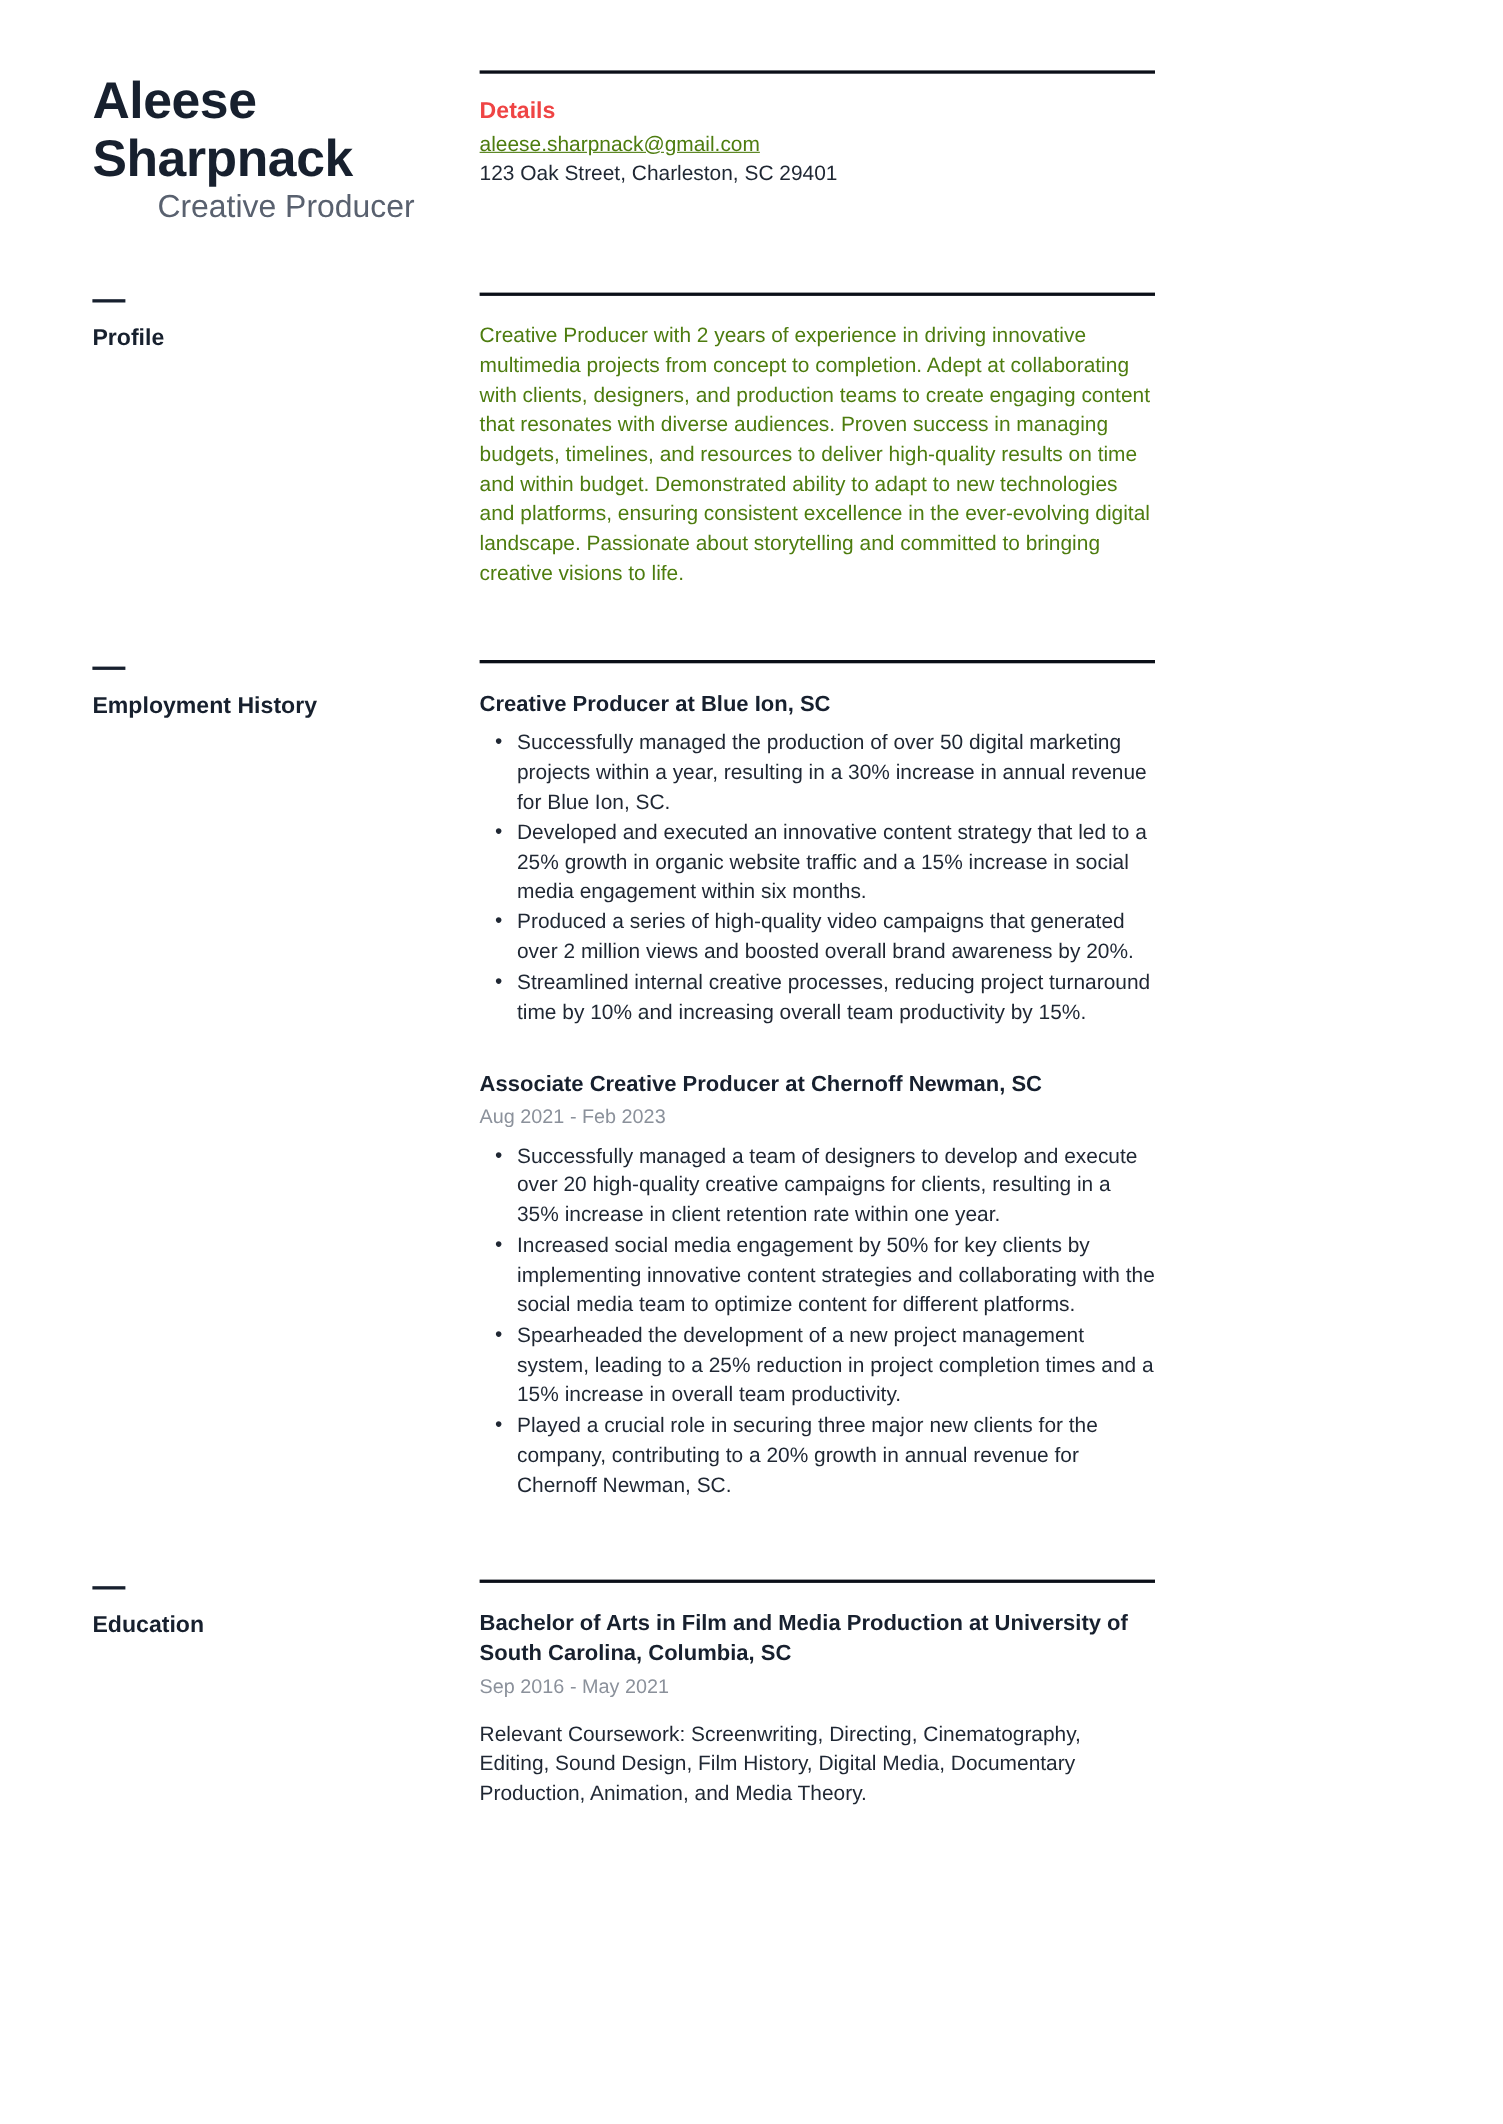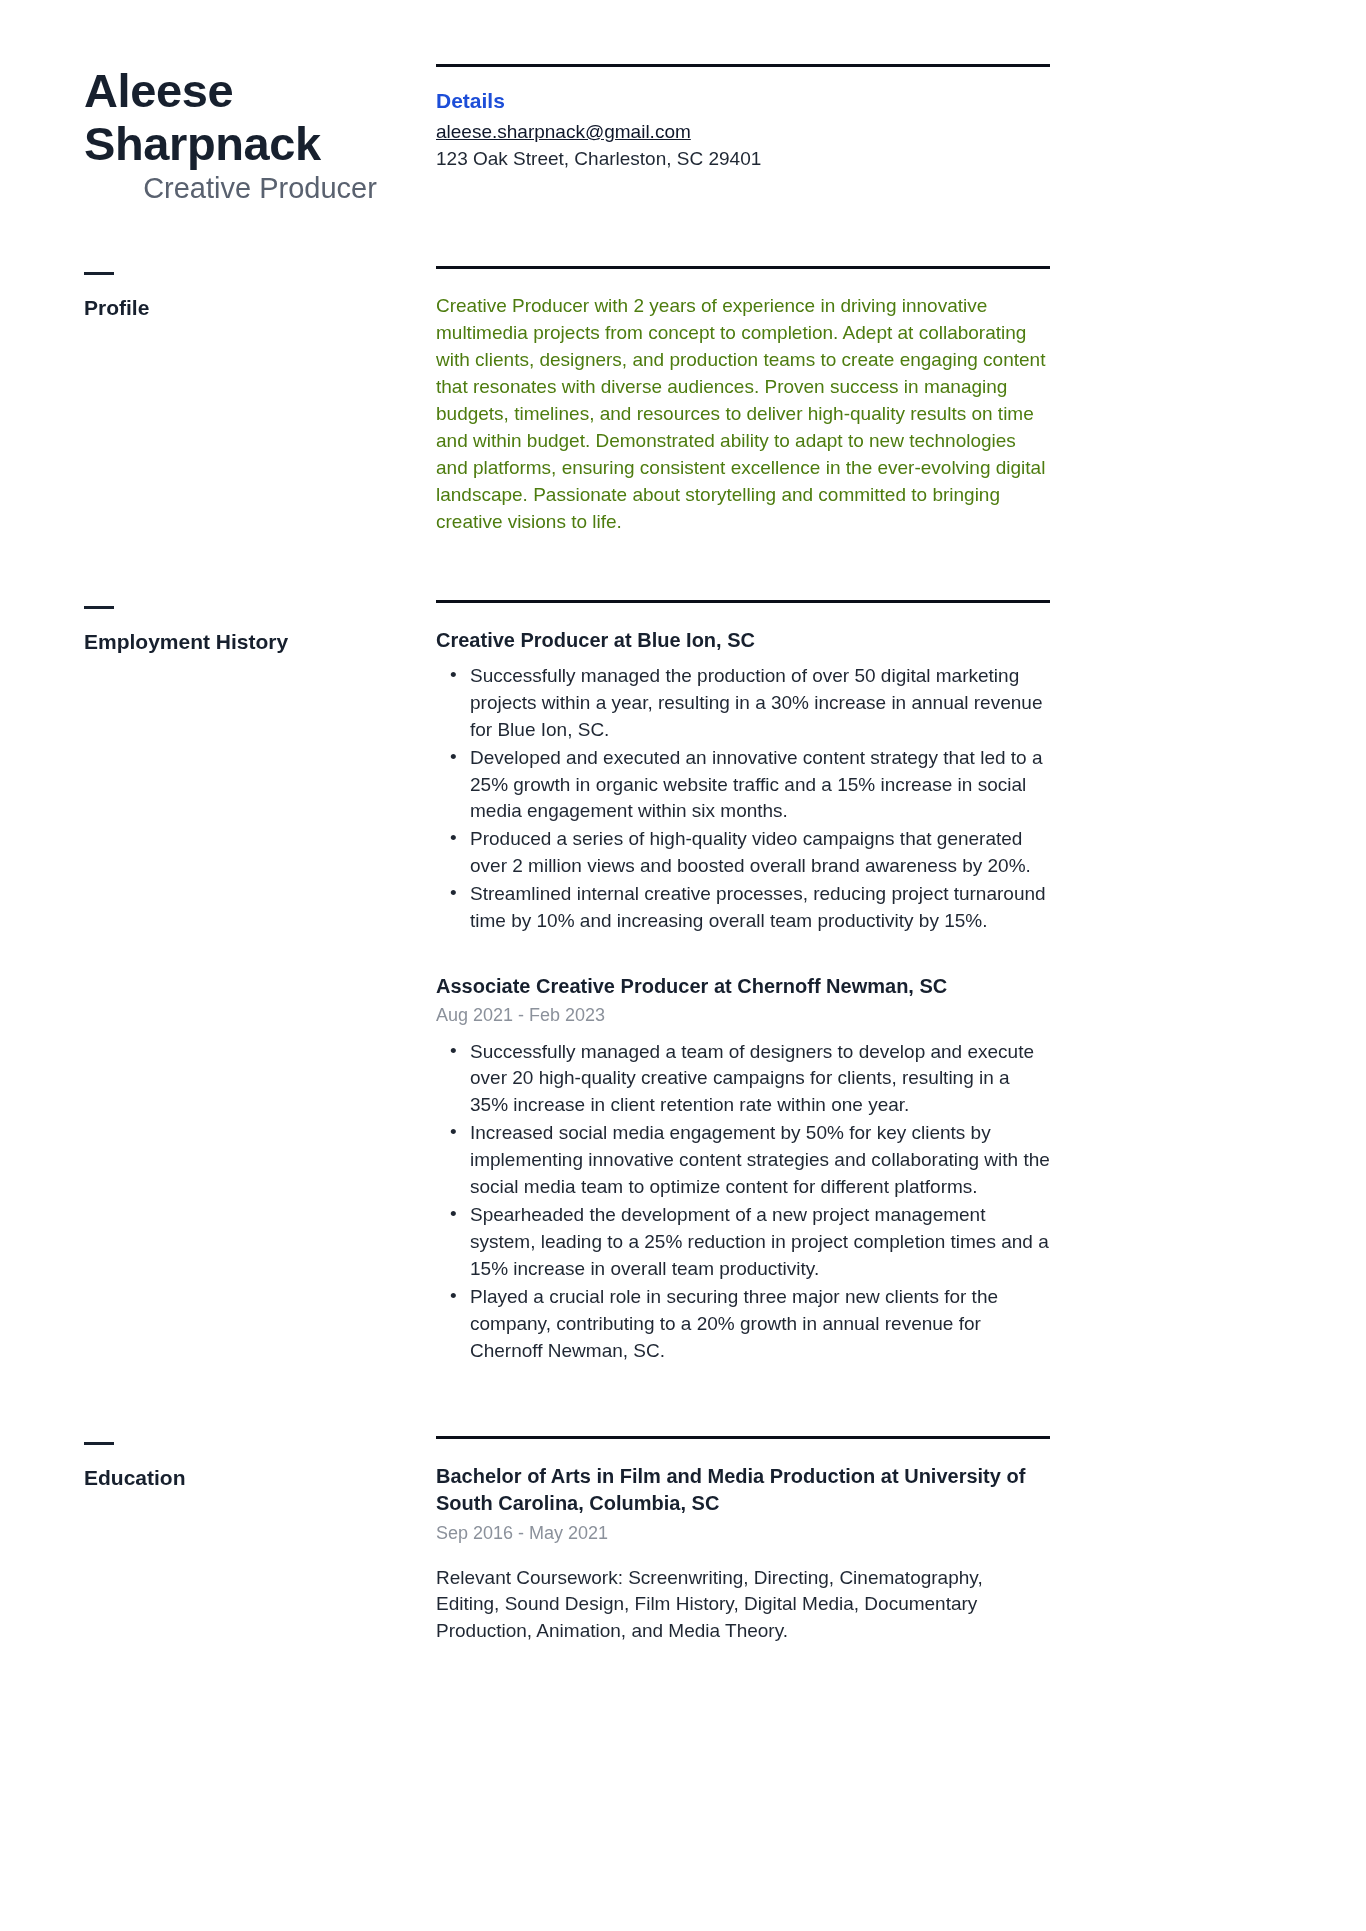--- a/index.html
+++ b/index.html
@@ -76,30 +76,30 @@
   
   .rule {
     height: 3px;
     background: #0b0f18;
     width: 100%;
   }
   .block-details { padding-top: 0; }
   .details-head {
     font-size: 21px;
     font-weight: 700;
-    color: #1d4ed8;
+    color: #ef4444;
     margin: 22px 0 6px 0;
   }
   .detail-line {
     font-size: 19px;
     line-height: 1.42;
     color: #1f2733;
   }
   .email-link {
-    color: #0f172a;
+    color: #4d7c0f;
     text-decoration: underline;
     font-size: 19px;
     line-height: 1.42;
     display: inline-block;
   }
 
   .profile-text {
     font-size: 19px;
     line-height: 1.42;
     color: #4d7c0f;

